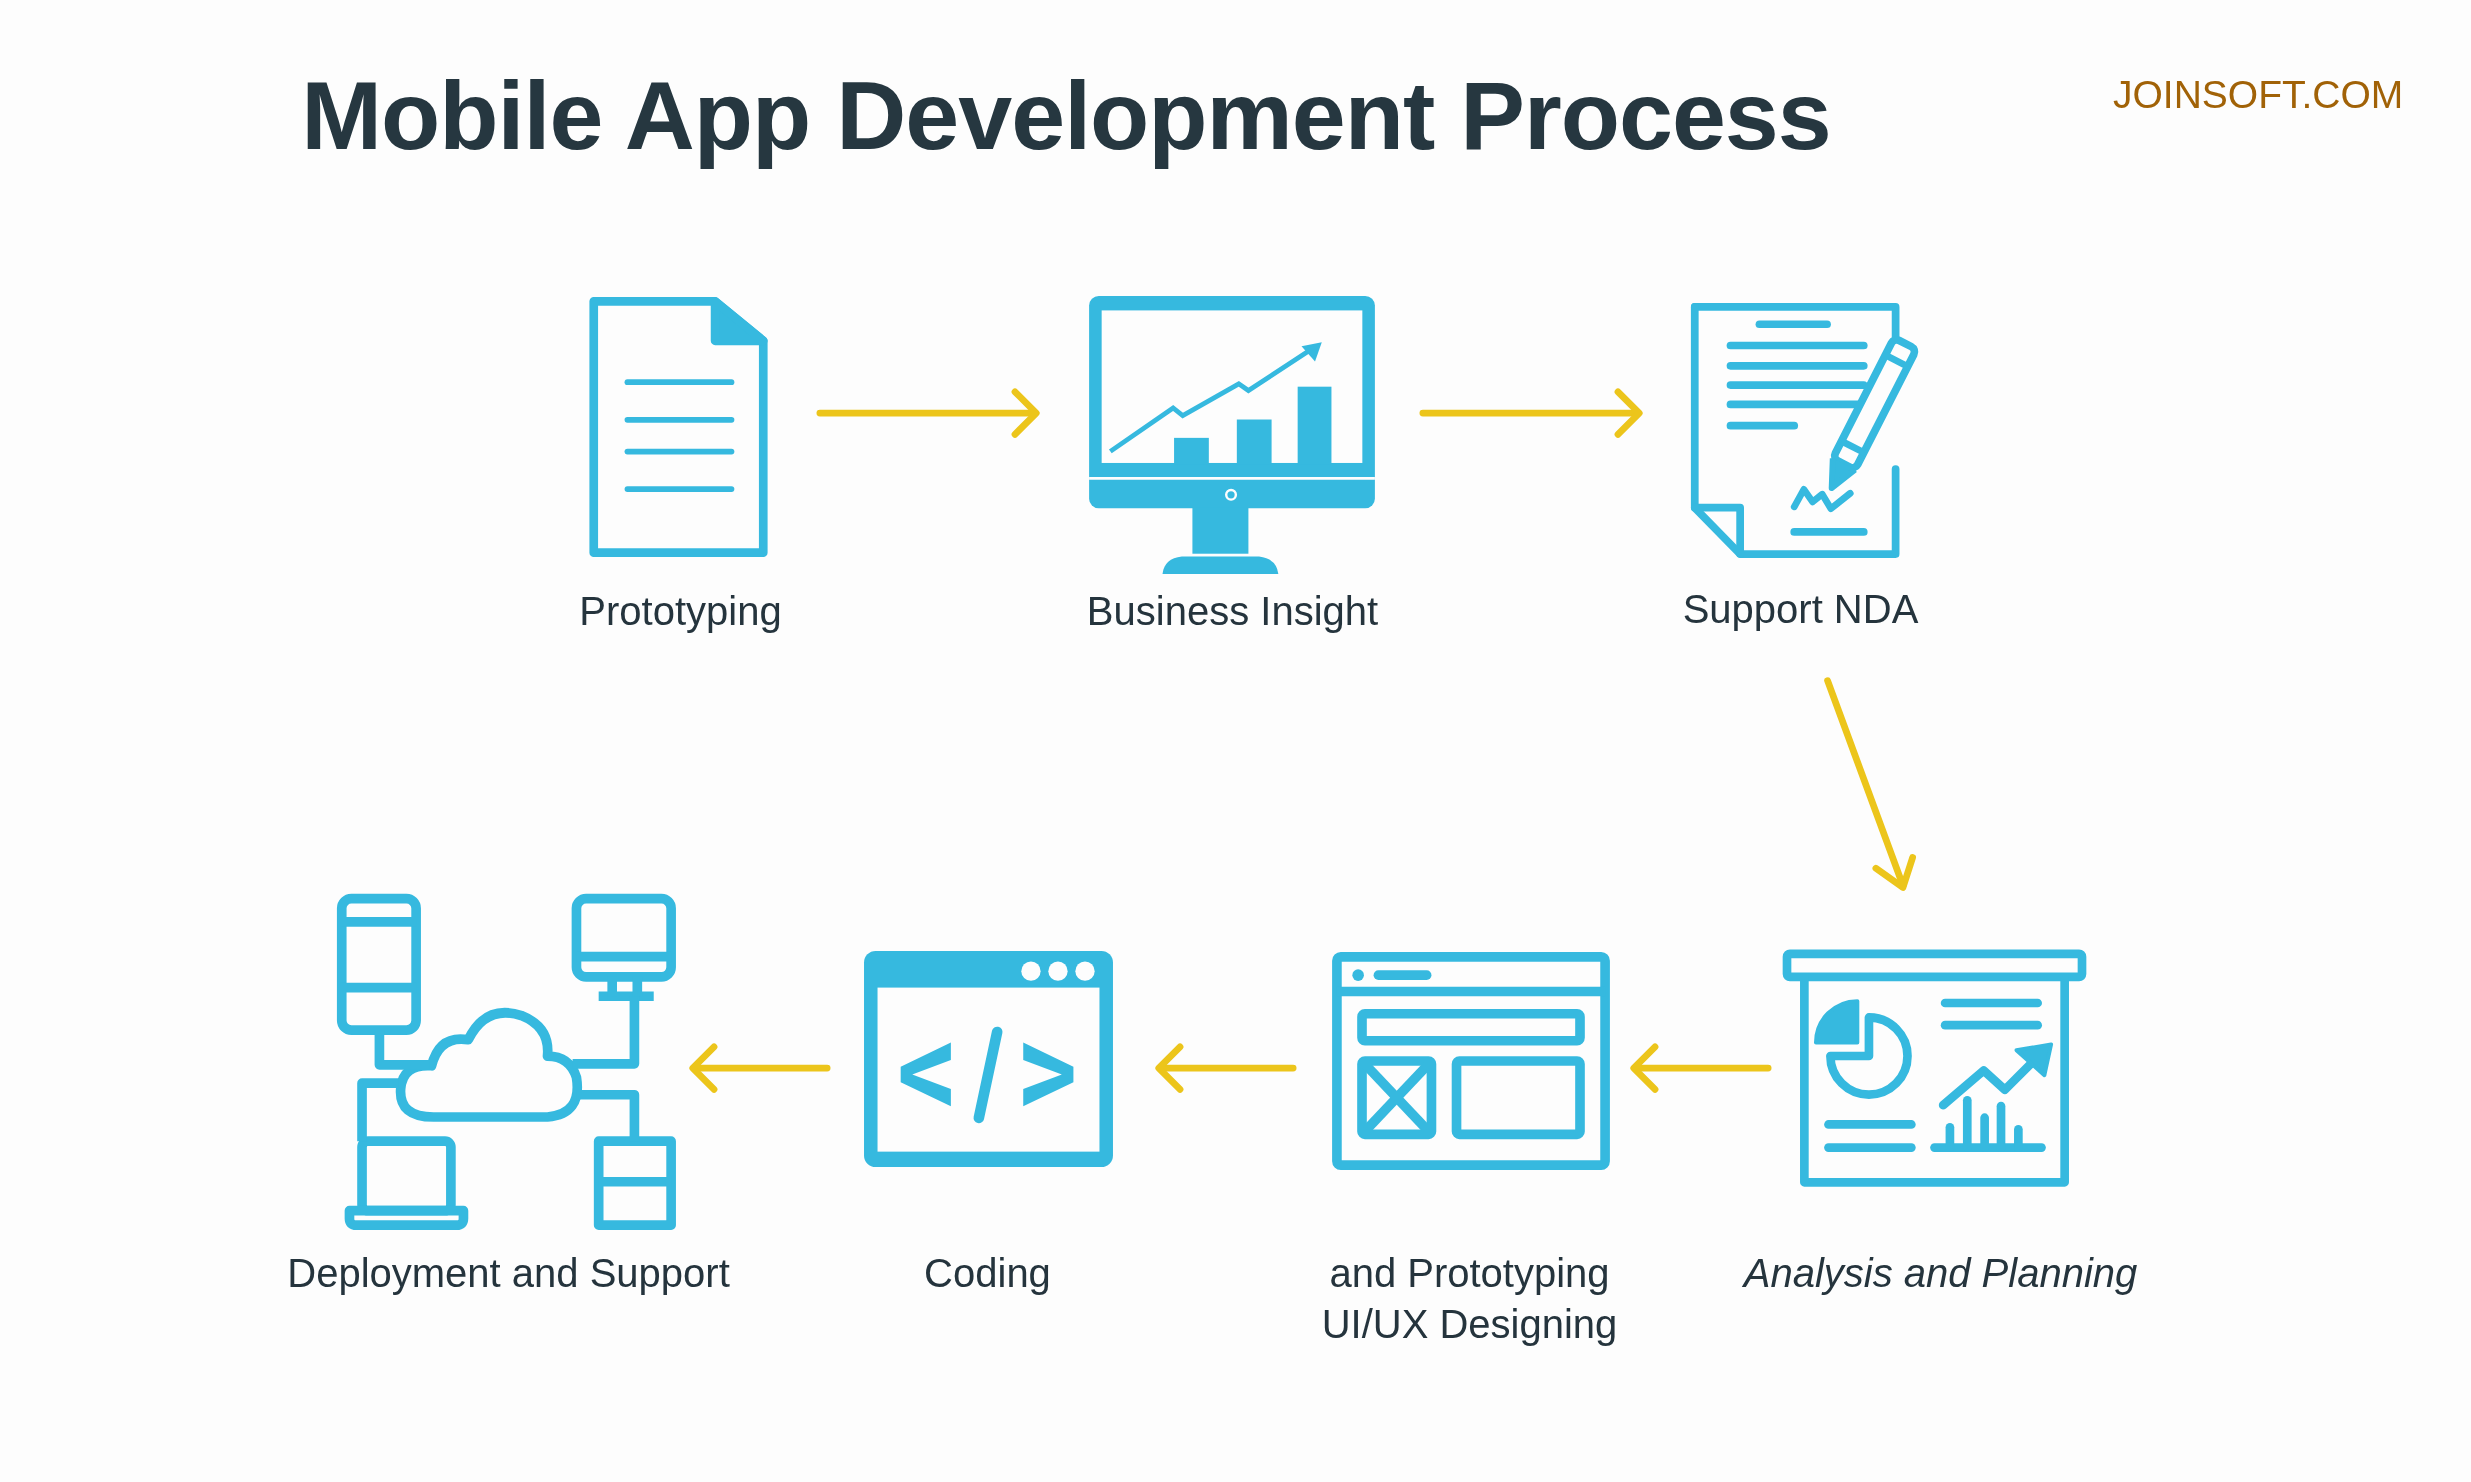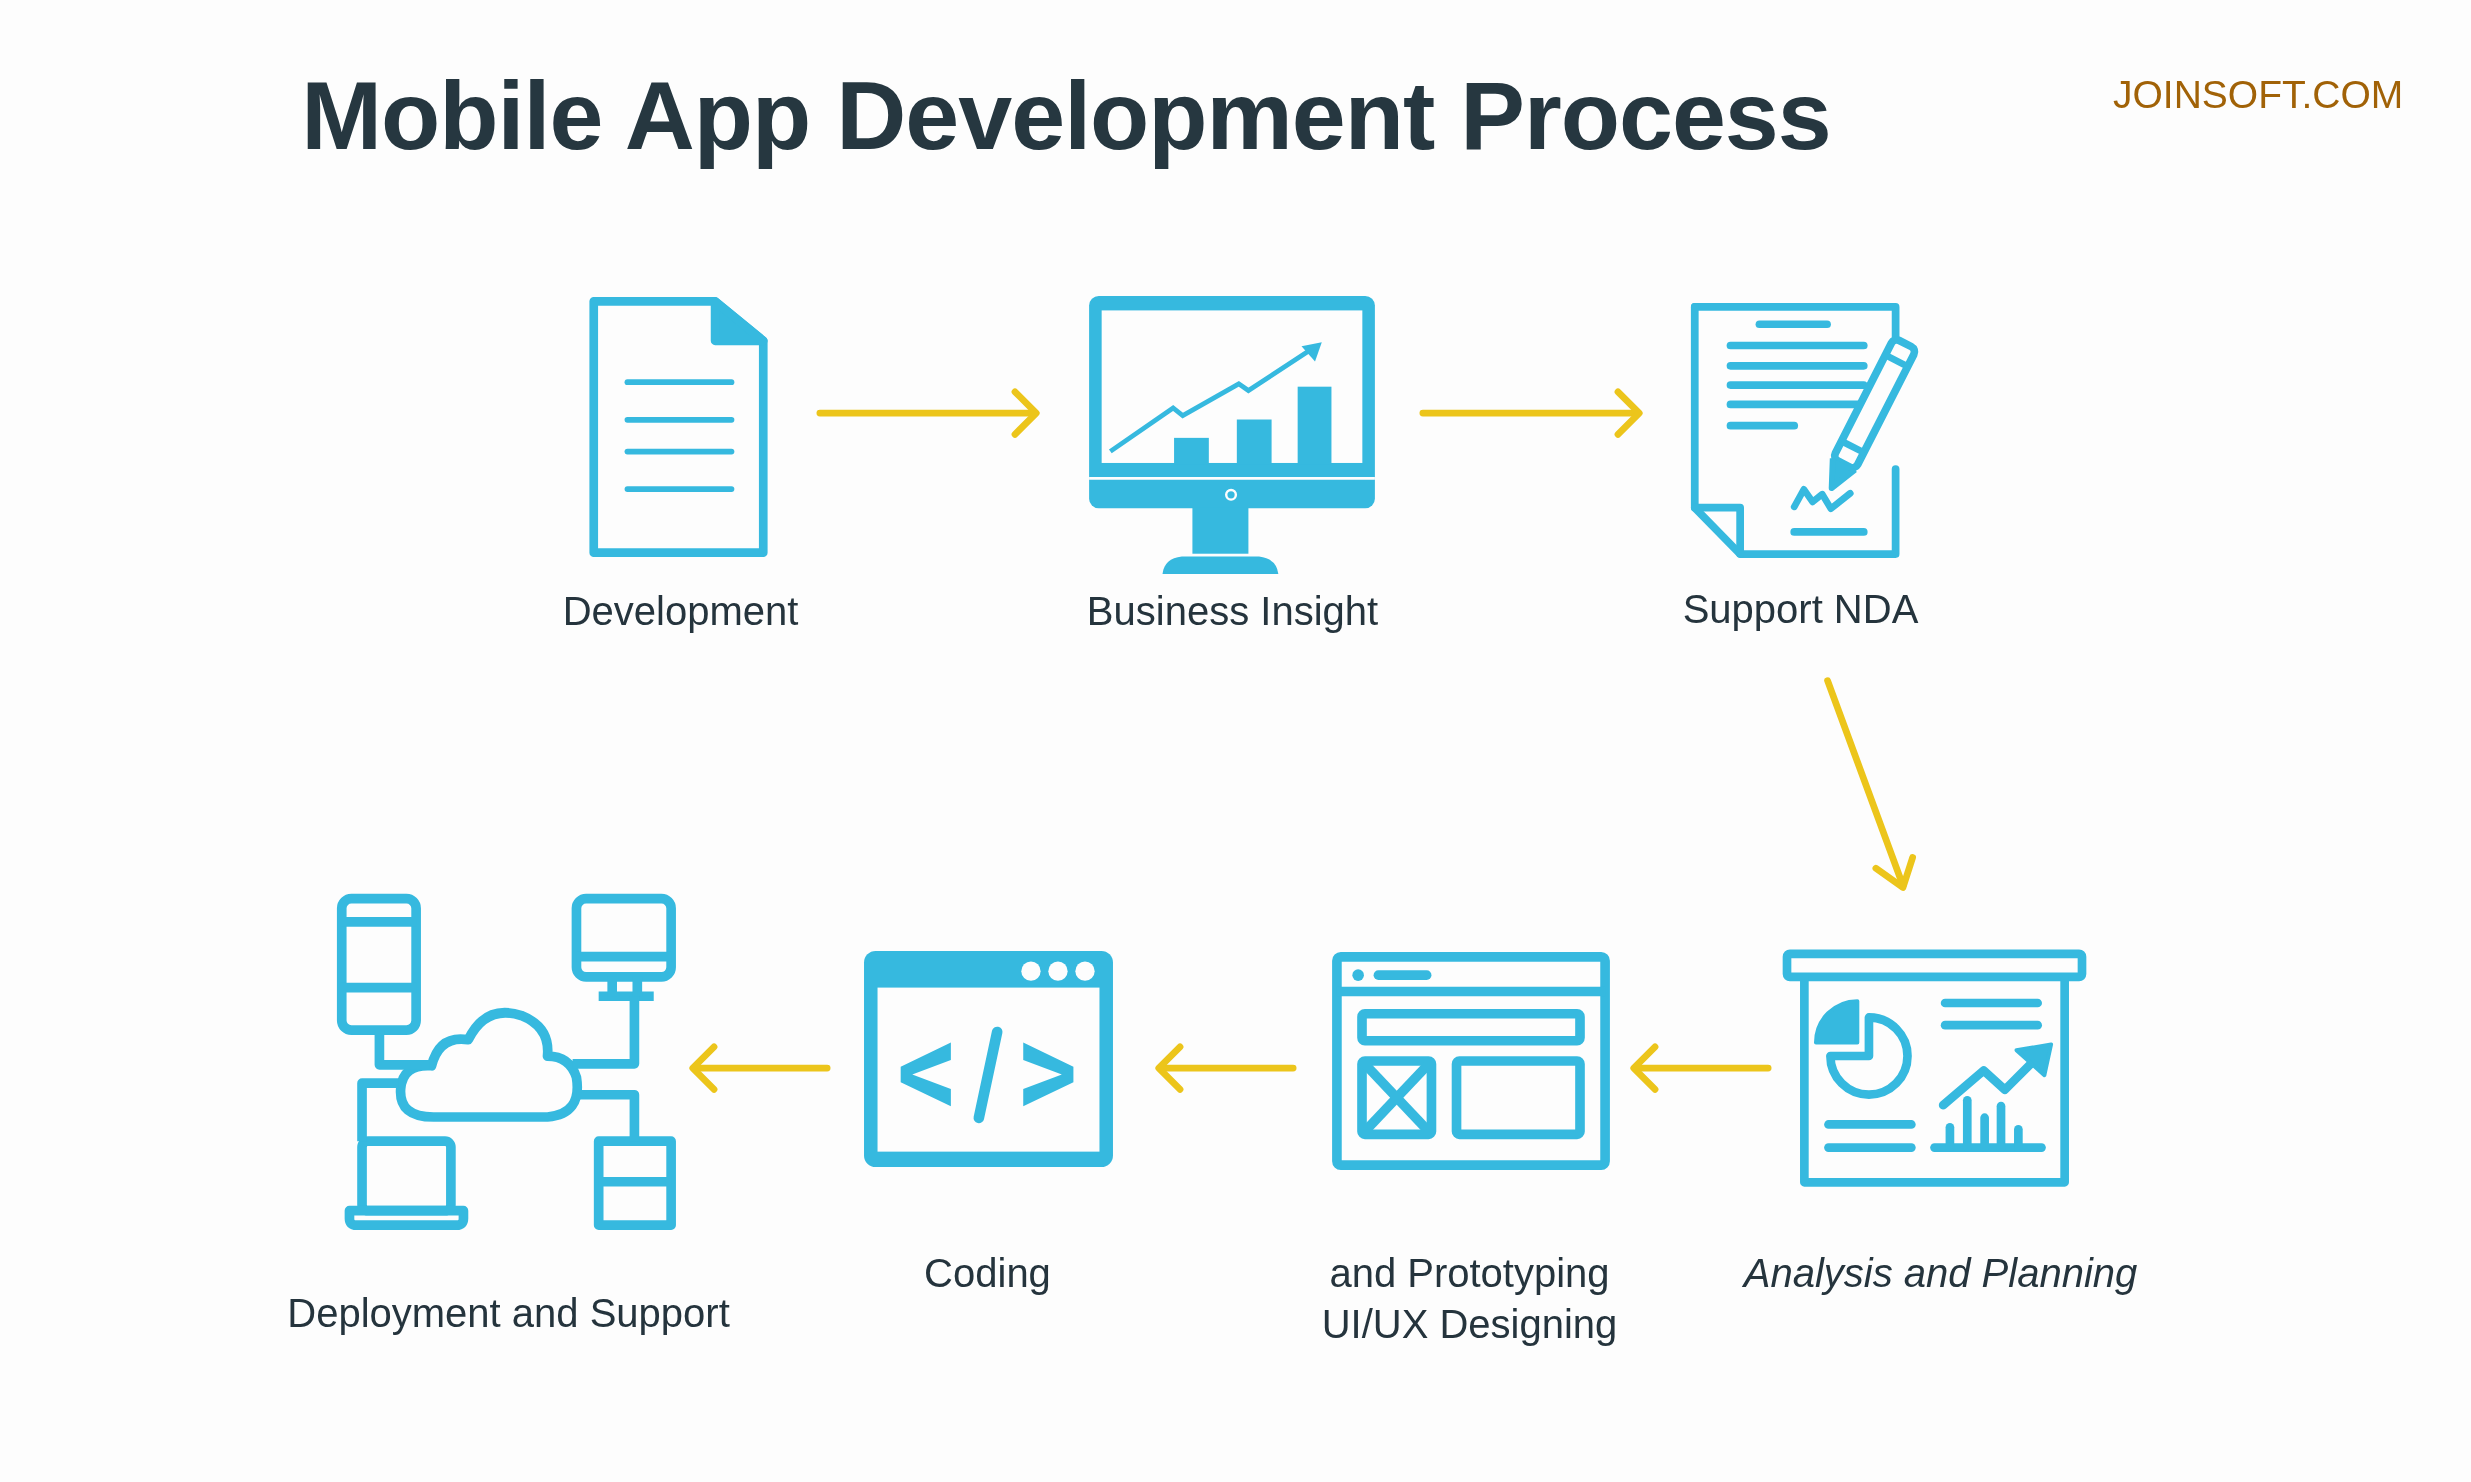--- a/index.html
+++ b/index.html
@@ -39,21 +39,21 @@
 <svg class="icon" style="left:587px; top:294px;" width="183" height="266" viewBox="0 0 190 275">
   <path d="M7 7 H133 L183 48 V268 H7 Z" fill="none" stroke="#36b9df" stroke-width="9" stroke-linejoin="round"></path>
   <path d="M133 7 L183 48 H133 Z" fill="#36b9df" stroke="#36b9df" stroke-width="9" stroke-linejoin="round"></path>
   <g stroke="#36b9df" stroke-width="6" stroke-linecap="round">
     <line x1="42" y1="91" x2="150" y2="91"></line>
     <line x1="42" y1="130" x2="150" y2="130"></line>
     <line x1="42" y1="163" x2="150" y2="163"></line>
     <line x1="42" y1="202" x2="150" y2="202"></line>
   </g>
 </svg>
-<div class="abs label" style="left:391px; top:586px;">Development</div>
+<div class="abs label" style="left:391px; top:586px;">Prototyping</div>
 
 <svg class="arrow" style="left:816px; top:386px;" width="227" height="58" viewBox="0 0 235 60">
   <g stroke="#ecc51b" stroke-width="7" stroke-linecap="round" stroke-linejoin="round" fill="none">
     <line x1="4" y1="28" x2="226" y2="28"></line>
     <polyline points="206,6 228,28 206,50"></polyline>
   </g>
 </svg>
 
 <svg class="icon" style="left:1087px; top:294px;" width="290" height="280" viewBox="0 0 300 290">
 
@@ -214,14 +214,14 @@
     <line x1="275" y1="302" x2="350" y2="302"></line>
 
     <path d="M104 235 Q68 235 70 206 Q72 180 102 182 Q110 150 140 155 Q158 118 195 130 Q225 142 222 172 Q245 172 252 194 Q258 232 222 235 Z"></path>
 
     <polyline points="48,145 48,181 100,181"></polyline>
     <polyline points="68,200 30,200 30,260"></polyline>
     <polyline points="312,110 312,180 248,180"></polyline>
     <polyline points="252,212 312,212 312,260"></polyline>
   </g>
 </svg>
-<div class="abs label" style="left:219px; top:1288px;">Deployment and Support</div>
+<div class="abs label" style="left:219px; top:1248px;">Deployment and Support</div>
 
 
 </body></html>

